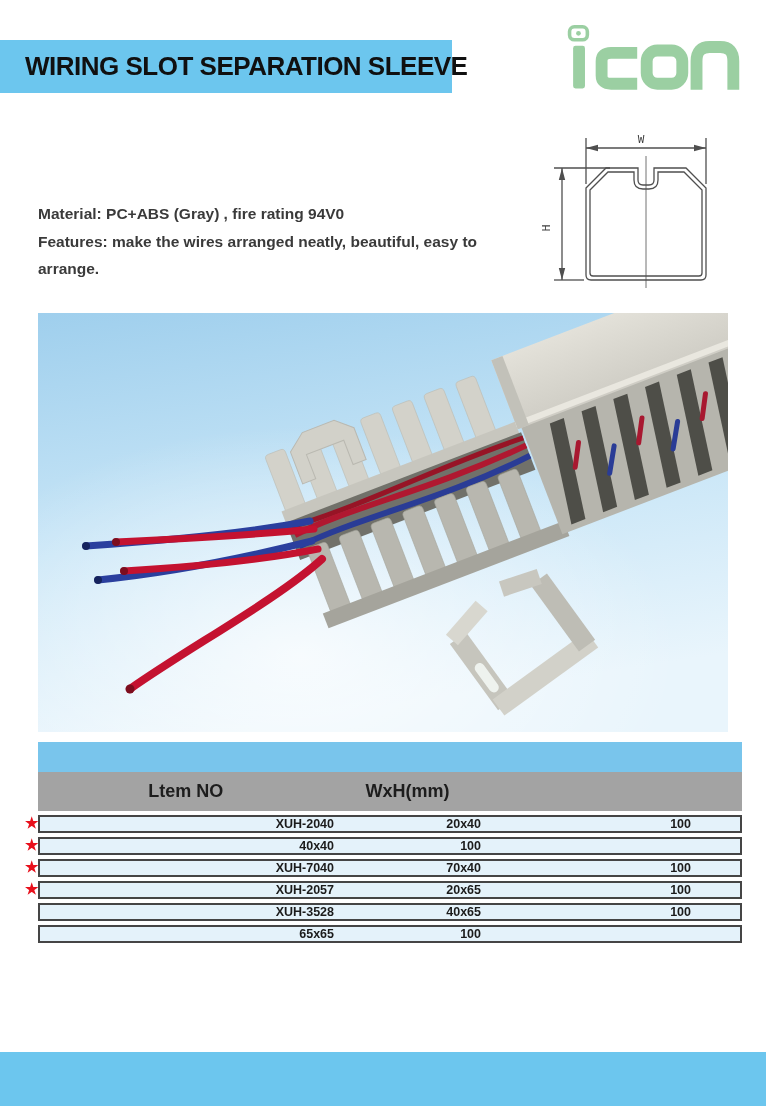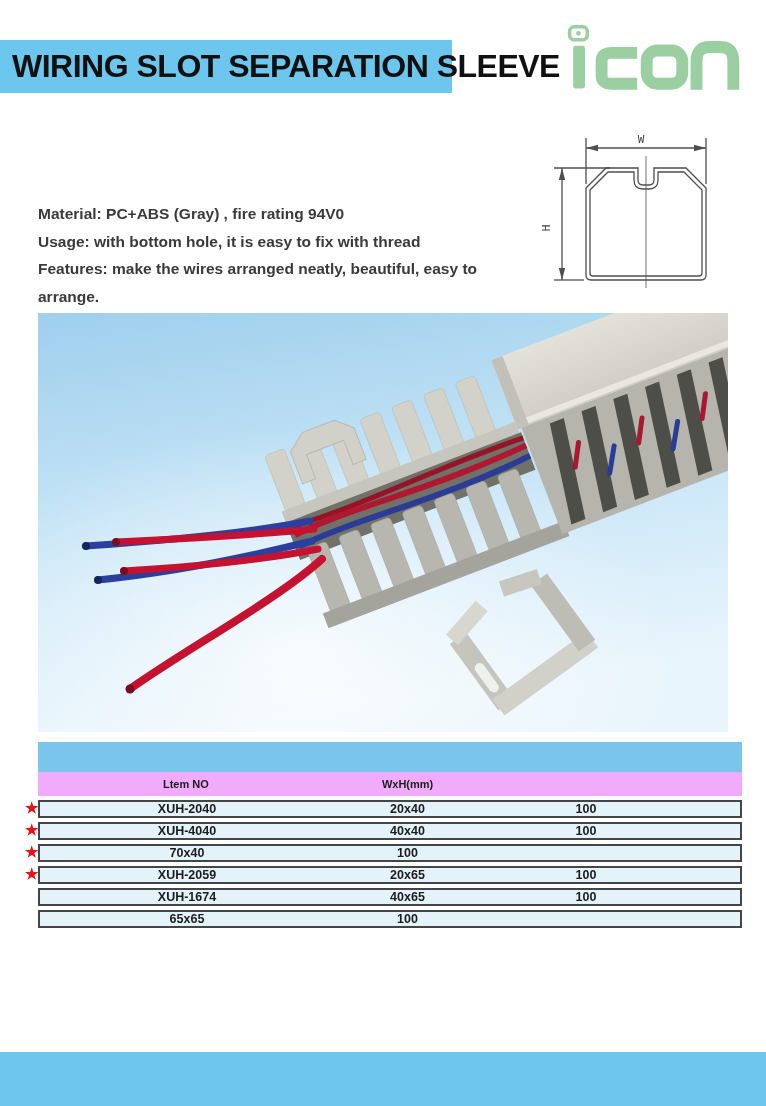--- a/index.html
+++ b/index.html
@@ -6,53 +6,53 @@
   body{
     width:766px;height:1106px;position:relative;background:#ffffff;
     font-family:"Liberation Sans",sans-serif;overflow:hidden;
   }
   
   .header-bar{
     position:absolute;left:0;top:40px;width:452px;height:53px;
     background:#6cc6ee;display:flex;align-items:center;
   }
   .header-title{
-    font-size:32px;font-weight:800;color:#101010;padding-left:12px;
+    font-size:26px;font-weight:800;color:#101010;padding-left:25px;
     letter-spacing:-0.5px;white-space:nowrap;
   }
   
   .logo{position:absolute;left:566px;top:24px;width:178px;height:72px;}
   
   .diagram{position:absolute;left:538px;top:110px;width:216px;height:190px;}
   .diagram text{font-family:"DejaVu Sans Mono",monospace;font-size:11px;fill:#3f3f3f;}
   
   .specs{
     position:absolute;left:38px;top:200px;width:500px;
     font-size:15.5px;font-weight:700;color:#3a3a3a;line-height:27.5px;
   }
   .specs p{margin:0;}
   .specs .indent{padding-left:57px;}
   
   .photo{position:absolute;left:38px;top:313px;width:690px;height:419px;}
   
   .ptable{position:absolute;left:38px;top:742px;width:704px;}
   .thead-top{height:30px;background:#79c5ec;}
   .thead-bottom{
-    height:24px;background:#f0abfc;display:grid;
+    height:39px;background:#a3a3a3;display:grid;
     grid-template-columns:42% 21% 30%;align-items:center;
-    font-size:11px;font-weight:700;color:#1d1d1d;
+    font-size:18px;font-weight:700;color:#1d1d1d;
   }
   .thead-bottom .hcell{text-align:center;}
   .rows{margin-top:4px;}
   .trow{
     position:relative;height:14px;background:#e4f2fa;border:2px solid #454545;
     margin-bottom:4px;display:grid;grid-template-columns:42% 21% 30%;
     align-items:center;font-size:12.5px;font-weight:700;color:#1b1b1b;
   }
-  .trow .cell{text-align:center;line-height:14px;}
+  .trow .cell{text-align:right;line-height:14px;}
   .star{
     position:absolute;left:-15px;top:-2px;color:#e8101c;font-size:15px;line-height:15px;
   }
   
   .footer-bar{position:absolute;left:0;top:1052px;width:766px;height:54px;background:#6cc6ee;}
 </style>
 </head>
 <body>
 
 <div class="header-bar" style="background: rgb(108, 198, 238);">
@@ -105,21 +105,20 @@
       <polygon points="24,58 20.8,70 27.2,70"></polygon>
       <polygon points="24,170 20.8,158 27.2,158"></polygon>
     </g>
     <text x="103" y="33" text-anchor="middle">W</text>
     <text x="12" y="118" text-anchor="middle" transform="rotate(-90 12 118)">H</text>
   </svg>
 </div>
 
 <div class="specs">
   <p>Material:  PC+ABS (Gray) , fire rating 94V0</p>
-  <p>Usage: with bottom hole, it is easy to fix with thread</p>
   <p>Features: make the wires arranged neatly, beautiful, easy to arrange.</p>
 </div>
 
 <div class="photo">
   <svg width="690" height="419" viewBox="0 0 690 419">
     <defs>
       <linearGradient id="skyGrad" x1="0" y1="0" x2="0.25" y2="1">
         <stop offset="0" stop-color="#9fcfed"></stop>
         <stop offset="0.55" stop-color="#c9e6f7"></stop>
         <stop offset="1" stop-color="#e9f5fc"></stop>
@@ -236,41 +235,41 @@
   <div class="rows">
   <div class="trow">
     <span class="star" style="color: rgb(232, 16, 28);">★</span>
     <div class="cell">XUH-2040</div>
     <div class="cell">20x40</div>
     <div class="cell">100</div>
   </div>
 
   <div class="trow">
     <span class="star" style="color: rgb(232, 16, 28);">★</span>
-    <div class="cell">XUH-4040</div>
     <div class="cell">40x40</div>
     <div class="cell">100</div>
   </div>
 
   <div class="trow">
     <span class="star" style="color: rgb(232, 16, 28);">★</span>
+    <div class="cell">XUH-7040</div>
     <div class="cell">70x40</div>
     <div class="cell">100</div>
   </div>
 
   <div class="trow">
     <span class="star" style="color: rgb(232, 16, 28);">★</span>
-    <div class="cell">XUH-2059</div>
+    <div class="cell">XUH-2057</div>
     <div class="cell">20x65</div>
     <div class="cell">100</div>
   </div>
 
   <div class="trow">
 
-    <div class="cell">XUH-1674</div>
+    <div class="cell">XUH-3528</div>
     <div class="cell">40x65</div>
     <div class="cell">100</div>
   </div>
 
   <div class="trow">
 
     <div class="cell">65x65</div>
     <div class="cell">100</div>
   </div>
 </div>

